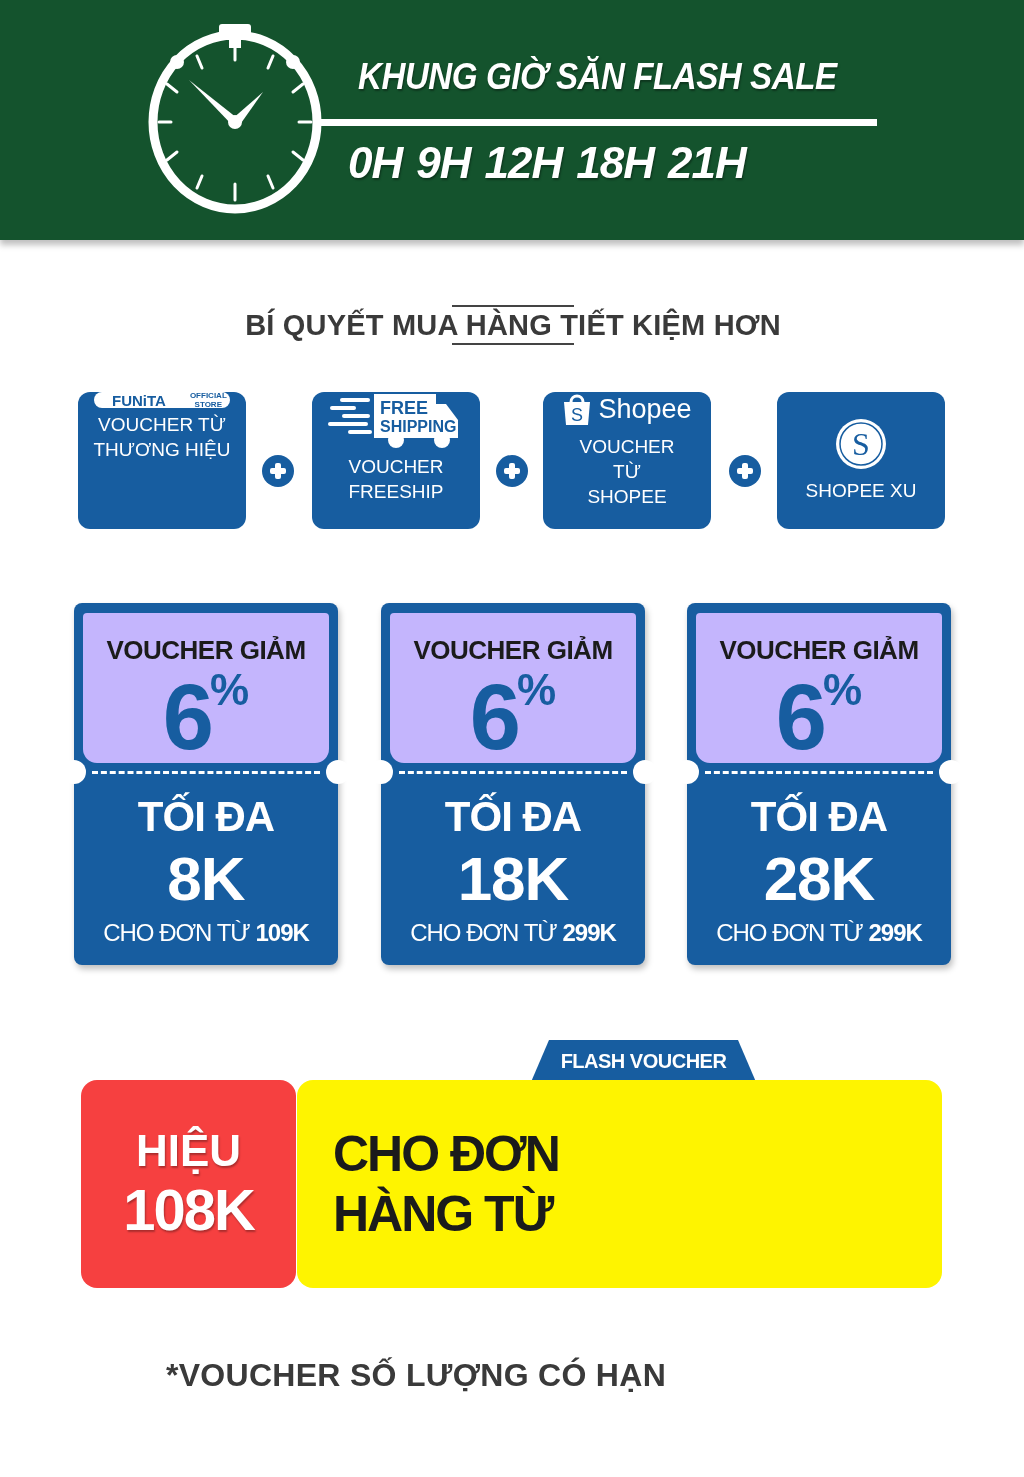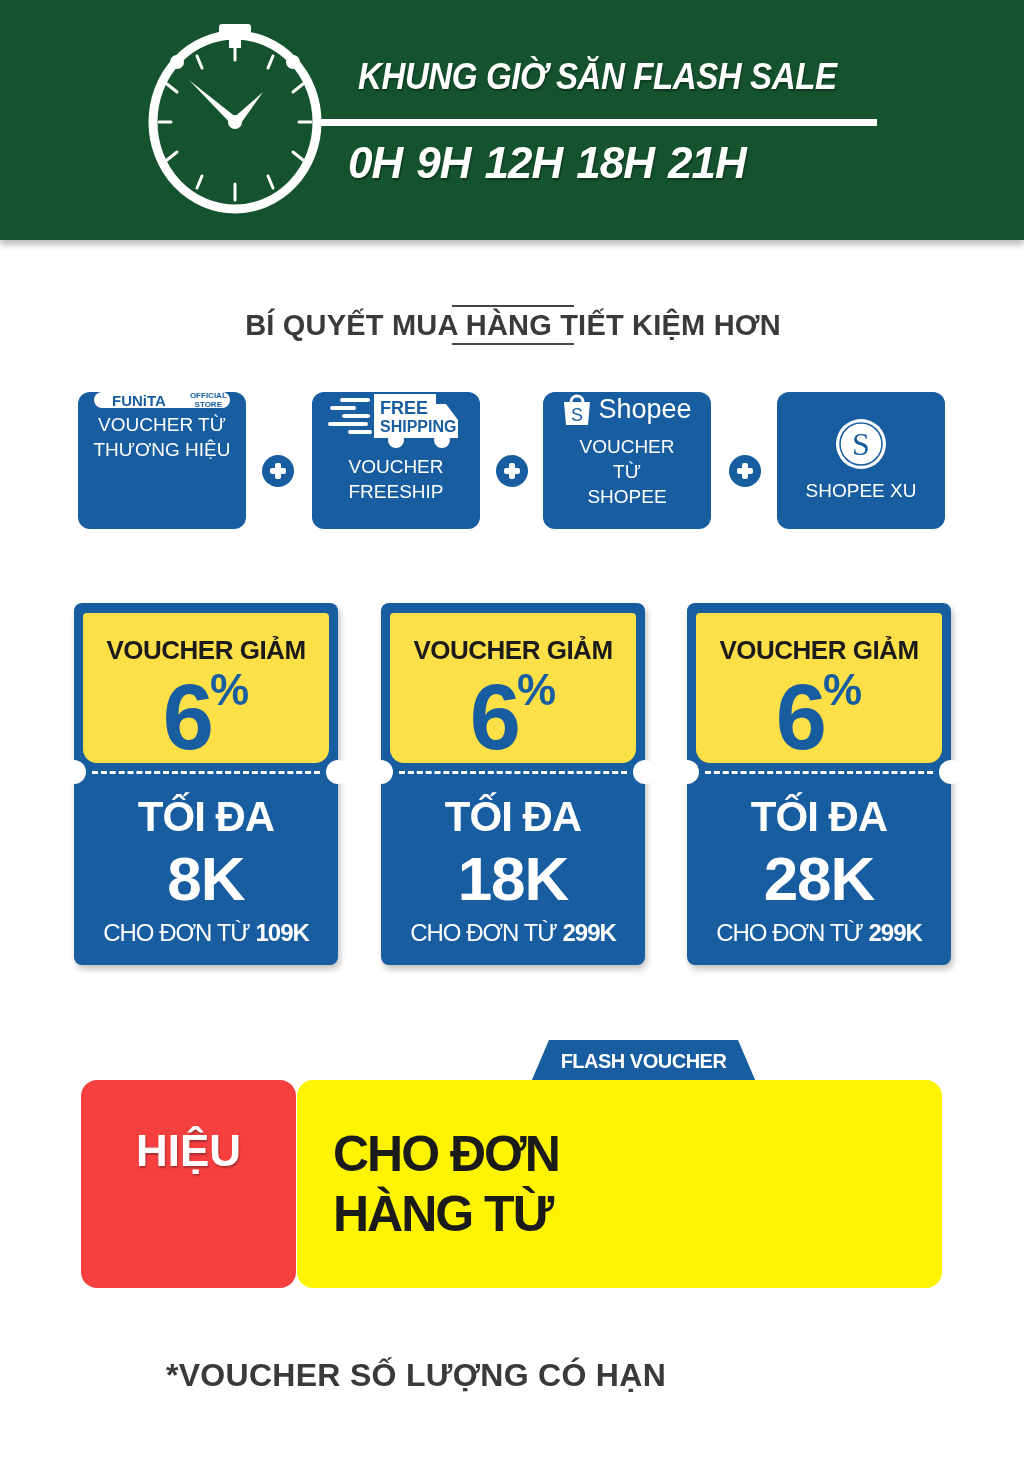--- a/index.html
+++ b/index.html
@@ -22,21 +22,21 @@
   .plus::before, .plus::after { content: ""; position: absolute; background: #fff; left: 50%; top: 50%; transform: translate(-50%,-50%); }
   .plus::before { width: 16px; height: 6px; border-radius: 2px; }
   .plus::after { width: 6px; height: 16px; border-radius: 2px; }
 
   .funita-logo { width: 136px; height: 16px; background: #fff; border-radius: 14px; margin-bottom: 4px; display: flex; align-items: center; padding: 0 6px; gap: 12px; }
   .funita-text { color: #175da0; font-weight: bold; font-size: 15px; }
   .funita-sep { width: 1px; height: 18px; background: #175da0; }
   .funita-store { color: #175da0; font-size: 8px; font-weight: bold; line-height: 9px; text-align: center; }
 
   .coupon { position: absolute; top: 603px; width: 264px; height: 362px; background: #175da0; border-radius: 8px; box-shadow: 2px 4px 6px rgba(0,0,0,0.25); }
-  .coupon-top { position: absolute; left: 9px; top: 10px; width: 246px; height: 150px; background: #fde047; border-radius: 4px 4px 14px 14px; }
+  .coupon-top { position: absolute; left: 9px; top: 10px; width: 246px; height: 150px; background: #c4b5fd; border-radius: 4px 4px 14px 14px; }
   .coupon-head { position: absolute; left: 0; width: 100%; top: 22px; text-align: center; font-size: 26px; font-weight: bold; color: #1b1b1b; letter-spacing: -0.5px; }
   .coupon-pct { position: absolute; left: 0; width: 100%; top: 52px; text-align: center; color: #175da0; font-weight: bold; }
   .pct-num { font-size: 92px; line-height: 96px; }
   .pct-sign { font-size: 44px; vertical-align: 44px; margin-left: -4px; }
   .notch { position: absolute; top: 157px; width: 24px; height: 24px; border-radius: 50%; background: #fff; }
   .dash { position: absolute; left: 18px; right: 18px; top: 168px; border-top: 3px dashed #fff; }
   .coupon-max { position: absolute; left: 0; width: 100%; top: 190px; text-align: center; color: #fff; font-weight: bold; font-size: 42px; letter-spacing: -1px; }
   .coupon-amt { position: absolute; left: 0; width: 100%; top: 240px; text-align: center; color: #fff; font-weight: bold; font-size: 62px; letter-spacing: -1px; }
   .coupon-cond { position: absolute; left: 0; width: 100%; top: 316px; text-align: center; color: #fff; font-size: 24px; letter-spacing: -1px; white-space: nowrap; }
   .coupon-cond b { font-weight: bold; }
@@ -190,19 +190,20 @@
   <div class="dash"></div>
   <div class="coupon-max">TỐI ĐA</div>
   <div class="coupon-amt">28K</div>
   <div class="coupon-cond"><span>CHO ĐƠN TỪ</span> <b>299K</b></div>
 </div>
 
 <div class="fv-tab"></div>
 <div class="fv-tab-label">FLASH VOUCHER</div>
 <div class="fv-red">
   <div class="fv-red-1">HIỆU</div>
+  <div class="fv-red-2">108K</div>
 </div>
 <div class="fv-yellow">
   <div class="fv-y-1">CHO ĐƠN</div>
   <div class="fv-y-2">HÀNG TỪ</div>
 </div>
 
 <div class="footer-note">*VOUCHER SỐ LƯỢNG CÓ HẠN</div>
 
 </body></html>

